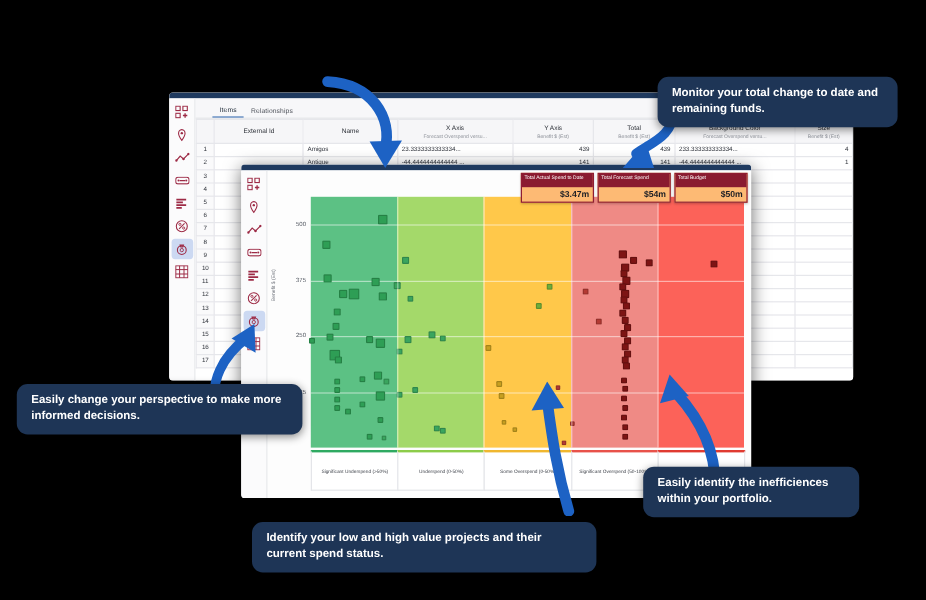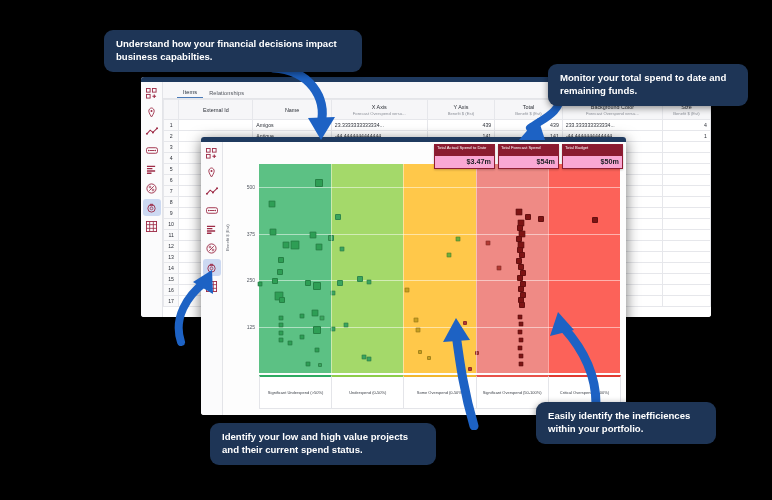--- a/index.html
+++ b/index.html
@@ -81,21 +81,21 @@
   td.rownum { background:#fafafb; color:#9a9ea6; text-align:center; width: 14px; font-size:4.8px;}
   td.num { text-align: right; }
   td.blue { color:#6f8fd0; }
   td.name { padding-left:5px; }
 
   
   .chart-content { position: relative; flex: 1; background:#fdfdfd; min-width:0; }
 
   .kpi-row { position:absolute; top:2px; right:3px; display:flex; gap:3px; z-index: 6; }
   .kpi {
-    width: 61px; background:#f9a8d4; border:1px solid #8f1d33;
+    width: 61px; background:#fdba74; border:1px solid #8f1d33;
     box-shadow: 0 1px 2px rgba(0,0,0,.22);
   }
   .kpi .kpi-t {
     background:#8a1b30; color:#fff; font-size:4.2px; line-height:1.15;
     padding:1px 2px; height: 11px; overflow:hidden;
   }
   .kpi .kpi-v {
     font-size: 7.2px; color:#1c1f25; text-align:right; padding: 1px 3px 2px 0;
     font-weight: bold;
   }
@@ -139,22 +139,22 @@
 
   
   .callout {
     position:absolute; background:#1e3556; color:#ffffff; border-radius:9px;
     font-size:9.6px; font-weight:bold; line-height:1.35;
     padding:8px 12px; z-index: 30; box-shadow: 0 2px 7px rgba(0,0,0,.45);
   }
   #co-1 { left:104px; top:30px;  width:258px; }
   #co-2 { left:548px; top:64px;  width:200px; }
   #co-3 { left:14px;  top:320px; width:238px; }
-  #co-4 { left:210px; top:423px; width:226px; }
-  #co-5 { left:536px; top:402px; width:180px; }
+  #co-4 { left:210px; top:435px; width:287px; }
+  #co-5 { left:536px; top:389px; width:180px; }
 
   .arrow { position:absolute; z-index: 28; }
 </style>
 </head>
 <body>
 
 <div id="stage">
 
   <div class="win" id="win-table">
     <div class="win-topbar"></div>
@@ -652,18 +652,18 @@
   </svg>
   <svg class="arrow" style="left:430px;top:318px;" width="66" height="112" viewBox="0 0 66 112">
     <path d="M44 108 C 34 74, 30 46, 26 16" stroke="#1d62c4" stroke-width="9" fill="none" stroke-linecap="round"></path>
     <path d="M13 24 L26 0 L40 22 Z" fill="#1d62c4"></path>
   </svg>
   <svg class="arrow" style="left:540px;top:310px;" width="72" height="98" viewBox="0 0 72 98">
     <path d="M56 94 C 56 62, 42 38, 24 18" stroke="#1d62c4" stroke-width="9" fill="none" stroke-linecap="round"></path>
     <path d="M10 26 L18 2 L34 20 Z" fill="#1d62c4"></path>
   </svg>
 
-  <div class="callout" id="co-1">Understand how your financial decisions impact business capabilties.</div>
-  <div class="callout" id="co-2">Monitor your total spend to date and remaining funds.</div>
+  <div class="callout" id="co-2">Monitor your total change to date and remaining funds.</div>
+  <div class="callout" id="co-3">Easily change your perspective to make more informed decisions.</div>
   <div class="callout" id="co-4">Identify your low and high value projects and their current spend status.</div>
   <div class="callout" id="co-5">Easily identify the inefficiences within your portfolio.</div>
 
 </div>
 
 </body></html>

